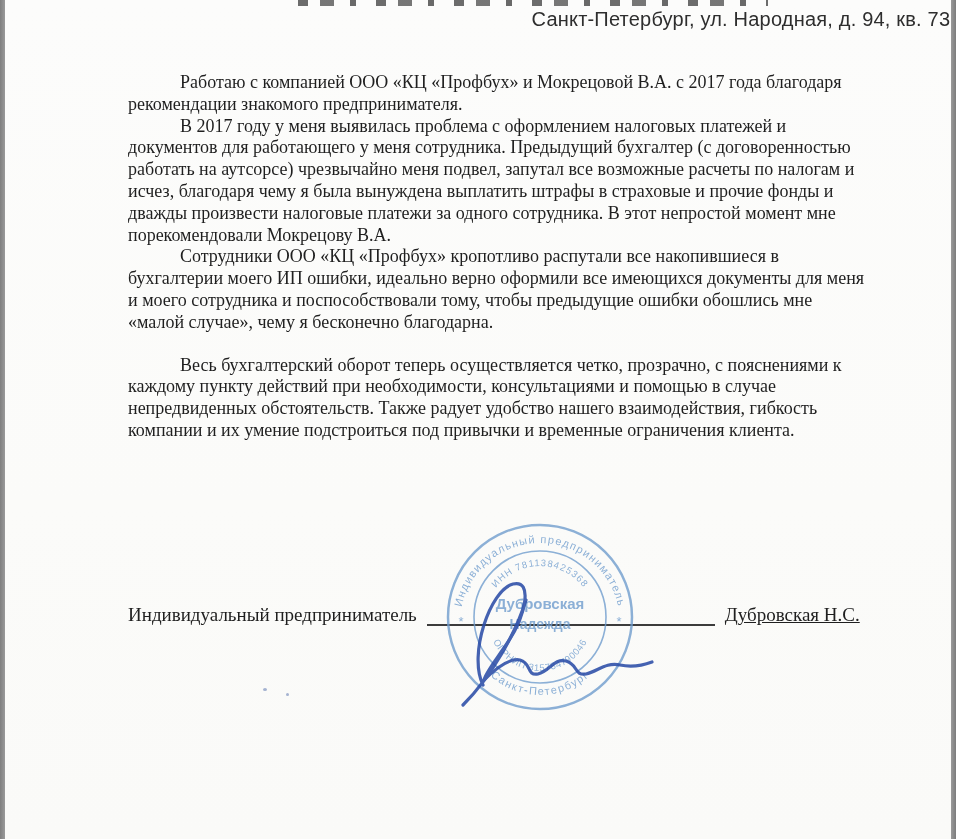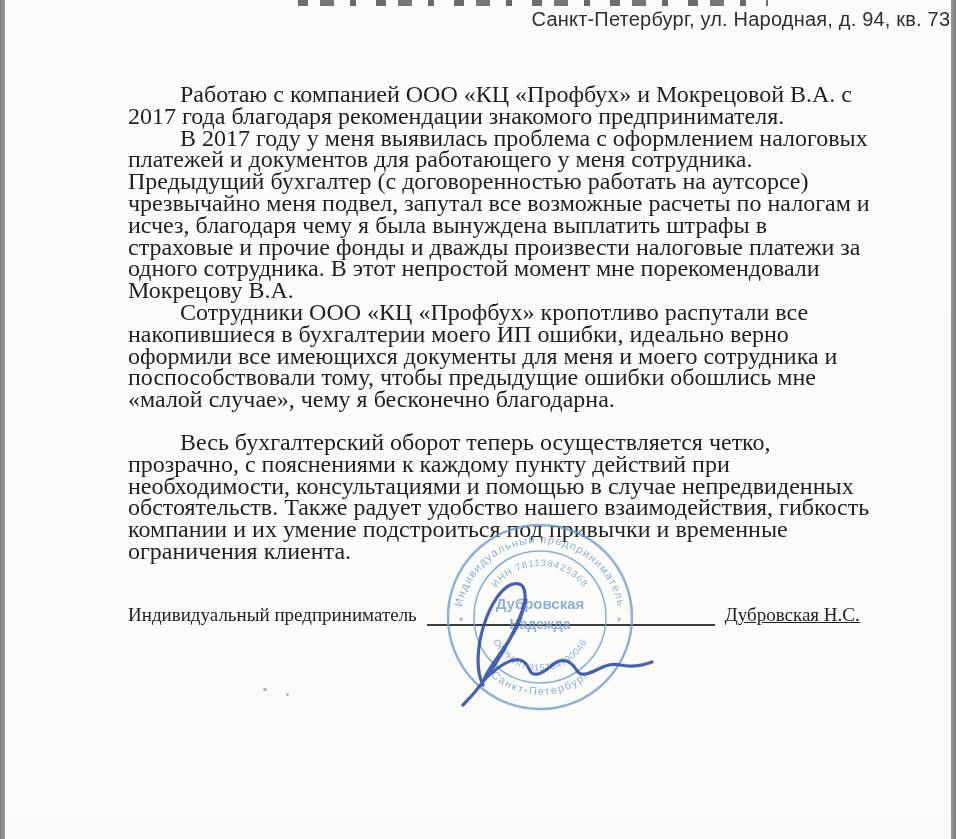--- a/index.html
+++ b/index.html
@@ -24,22 +24,22 @@
   }
 
   .address {
     position:absolute; top:8px; left:0; width:100%;
     text-align:right;
     font-family:"Liberation Sans", sans-serif;
     font-size:20px; letter-spacing:.2px; color:#2e2e2e;
   }
 
   .body-text {
-    position:absolute; top:84px; left:128px; width:742px;
-    font-size:24px; line-height:21.8px; color:#1f1f1f;
+    position:absolute; top:72px; left:128px; width:742px;
+    font-size:18px; line-height:21.8px; color:#1f1f1f;
   }
   .body-text p { margin:0; text-indent:52px; }
   .body-text p:last-child { margin-top:21px; }
 
   .sig-row {
     position:absolute; left:128px; top:604px; width:700px;
     display:flex; align-items:baseline; font-size:19px; color:#1f1f1f;
   }
   .sig-label { white-space:nowrap; }
   .sig-line {

